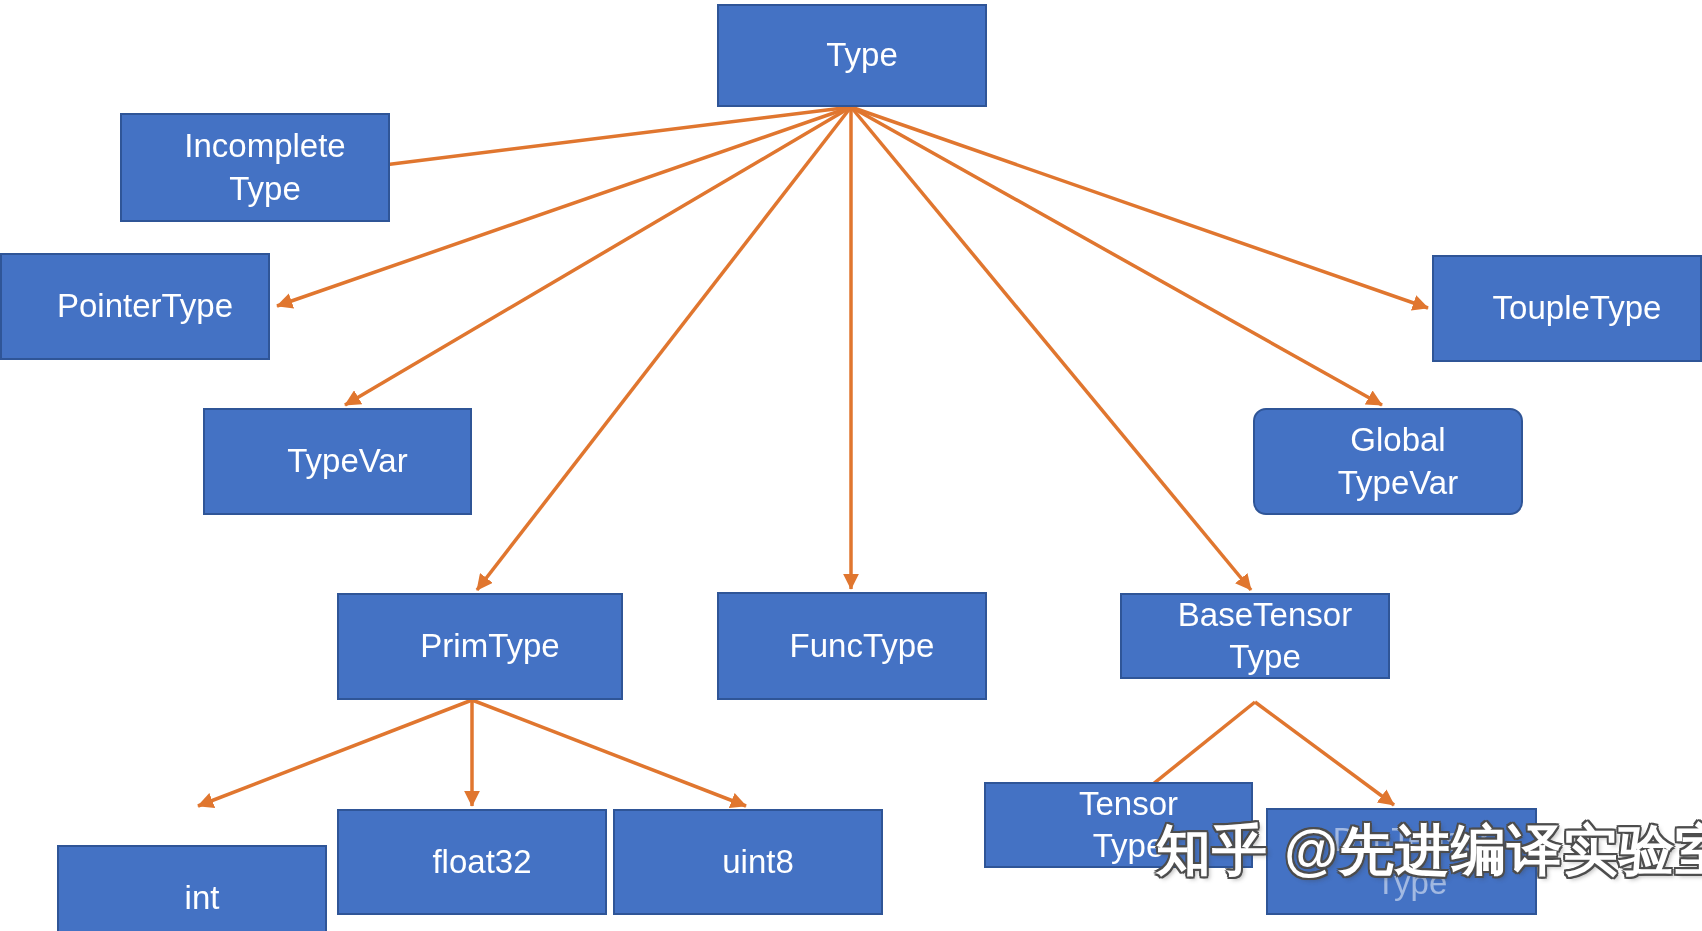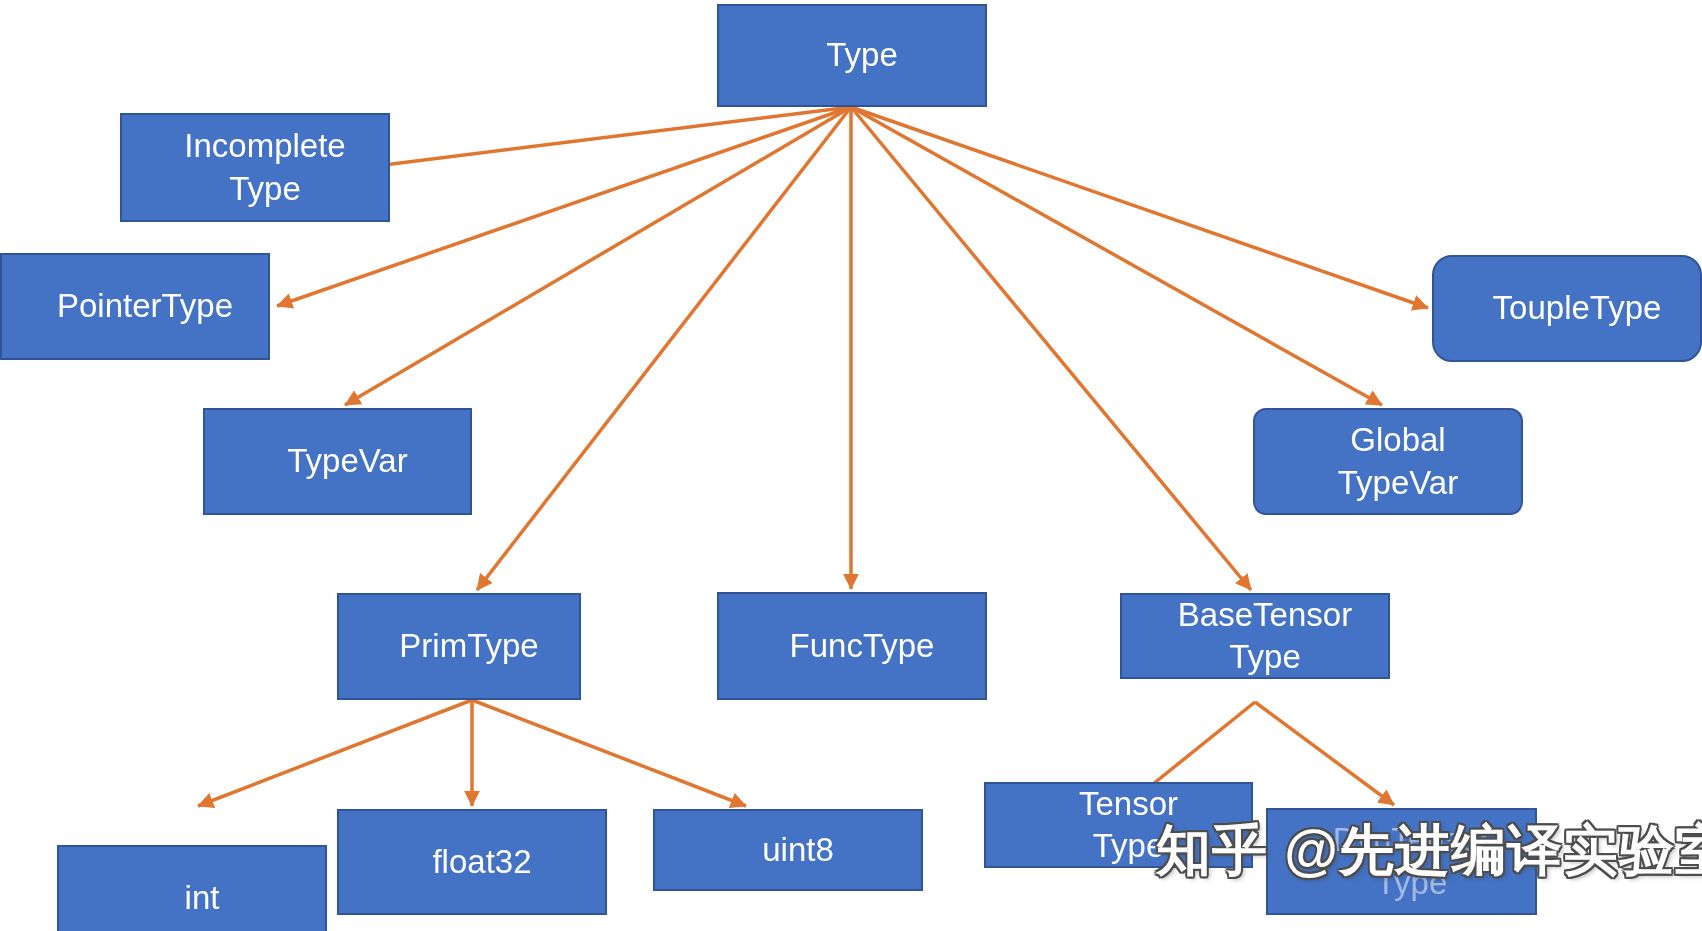--- a/index.html
+++ b/index.html
@@ -68,30 +68,30 @@
         <line x1="1255" y1="702" x2="1394" y2="805" stroke="#E0762F" stroke-width="3.5" marker-end="url(#arrowhead)"></line>
       </g>
   </svg>
 
   <div id="nodes">
       <div class="node" style="left: 717px; top: 4px; width: 270px; height: 103px;"><span>Type</span></div>
       <div class="node" style="left: 92px; top: 113px; width: 270px; height: 109px; margin-left: 28px;"><span>Incomplete
 Type</span></div>
       <div class="node" style="left: 0px; top: 253px; width: 270px; height: 107px;"><span>PointerType</span></div>
       <div class="node" style="left: 203px; top: 408px; width: 269px; height: 107px;"><span>TypeVar</span></div>
-      <div class="node" style="left: 337px; top: 593px; width: 244px; height: 107px;"><span>PrimType</span></div>
+      <div class="node" style="left: 337px; top: 593px; width: 286px; height: 107px;"><span>PrimType</span></div>
       <div class="node" style="left: 717px; top: 592px; width: 270px; height: 108px;"><span>FuncType</span></div>
       <div class="node" style="left: 1120px; top: 593px; width: 270px; height: 86px;"><span>BaseTensor
 Type</span></div>
       <div class="node" style="left: 1253px; top: 408px; width: 270px; height: 107px; border-radius: 13px;"><span>Global
 TypeVar</span></div>
-      <div class="node" style="left: 1432px; top: 255px; width: 270px; height: 107px; border-radius: 20px;"><span>ToupleType</span></div>
+      <div class="node" style="left: 1432px; top: 255px; width: 270px; height: 107px;"><span>ToupleType</span></div>
       <div class="node" style="left: 57px; top: 809px; width: 270px; height: 106px; margin-top: 36px;"><span>int</span></div>
       <div class="node" style="left: 337px; top: 809px; width: 270px; height: 106px;"><span>float32</span></div>
-      <div class="node" style="left: 613px; top: 809px; width: 270px; height: 82px; margin-left: 40px;"><span>uint8</span></div>
+      <div class="node" style="left: 613px; top: 809px; width: 270px; height: 106px;"><span>uint8</span></div>
       <div class="node" style="left: 984px; top: 782px; width: 269px; height: 86px;"><span>Tensor
 Type</span></div>
       <div class="node muted" style="left: 1266px; top: 808px; width: 271px; height: 107px;"><span>DynTensor
 Type</span></div>
     </div>
 
   <div class="watermark">知乎 @先进编译实验室</div>
 </div>
 
 </body></html>

